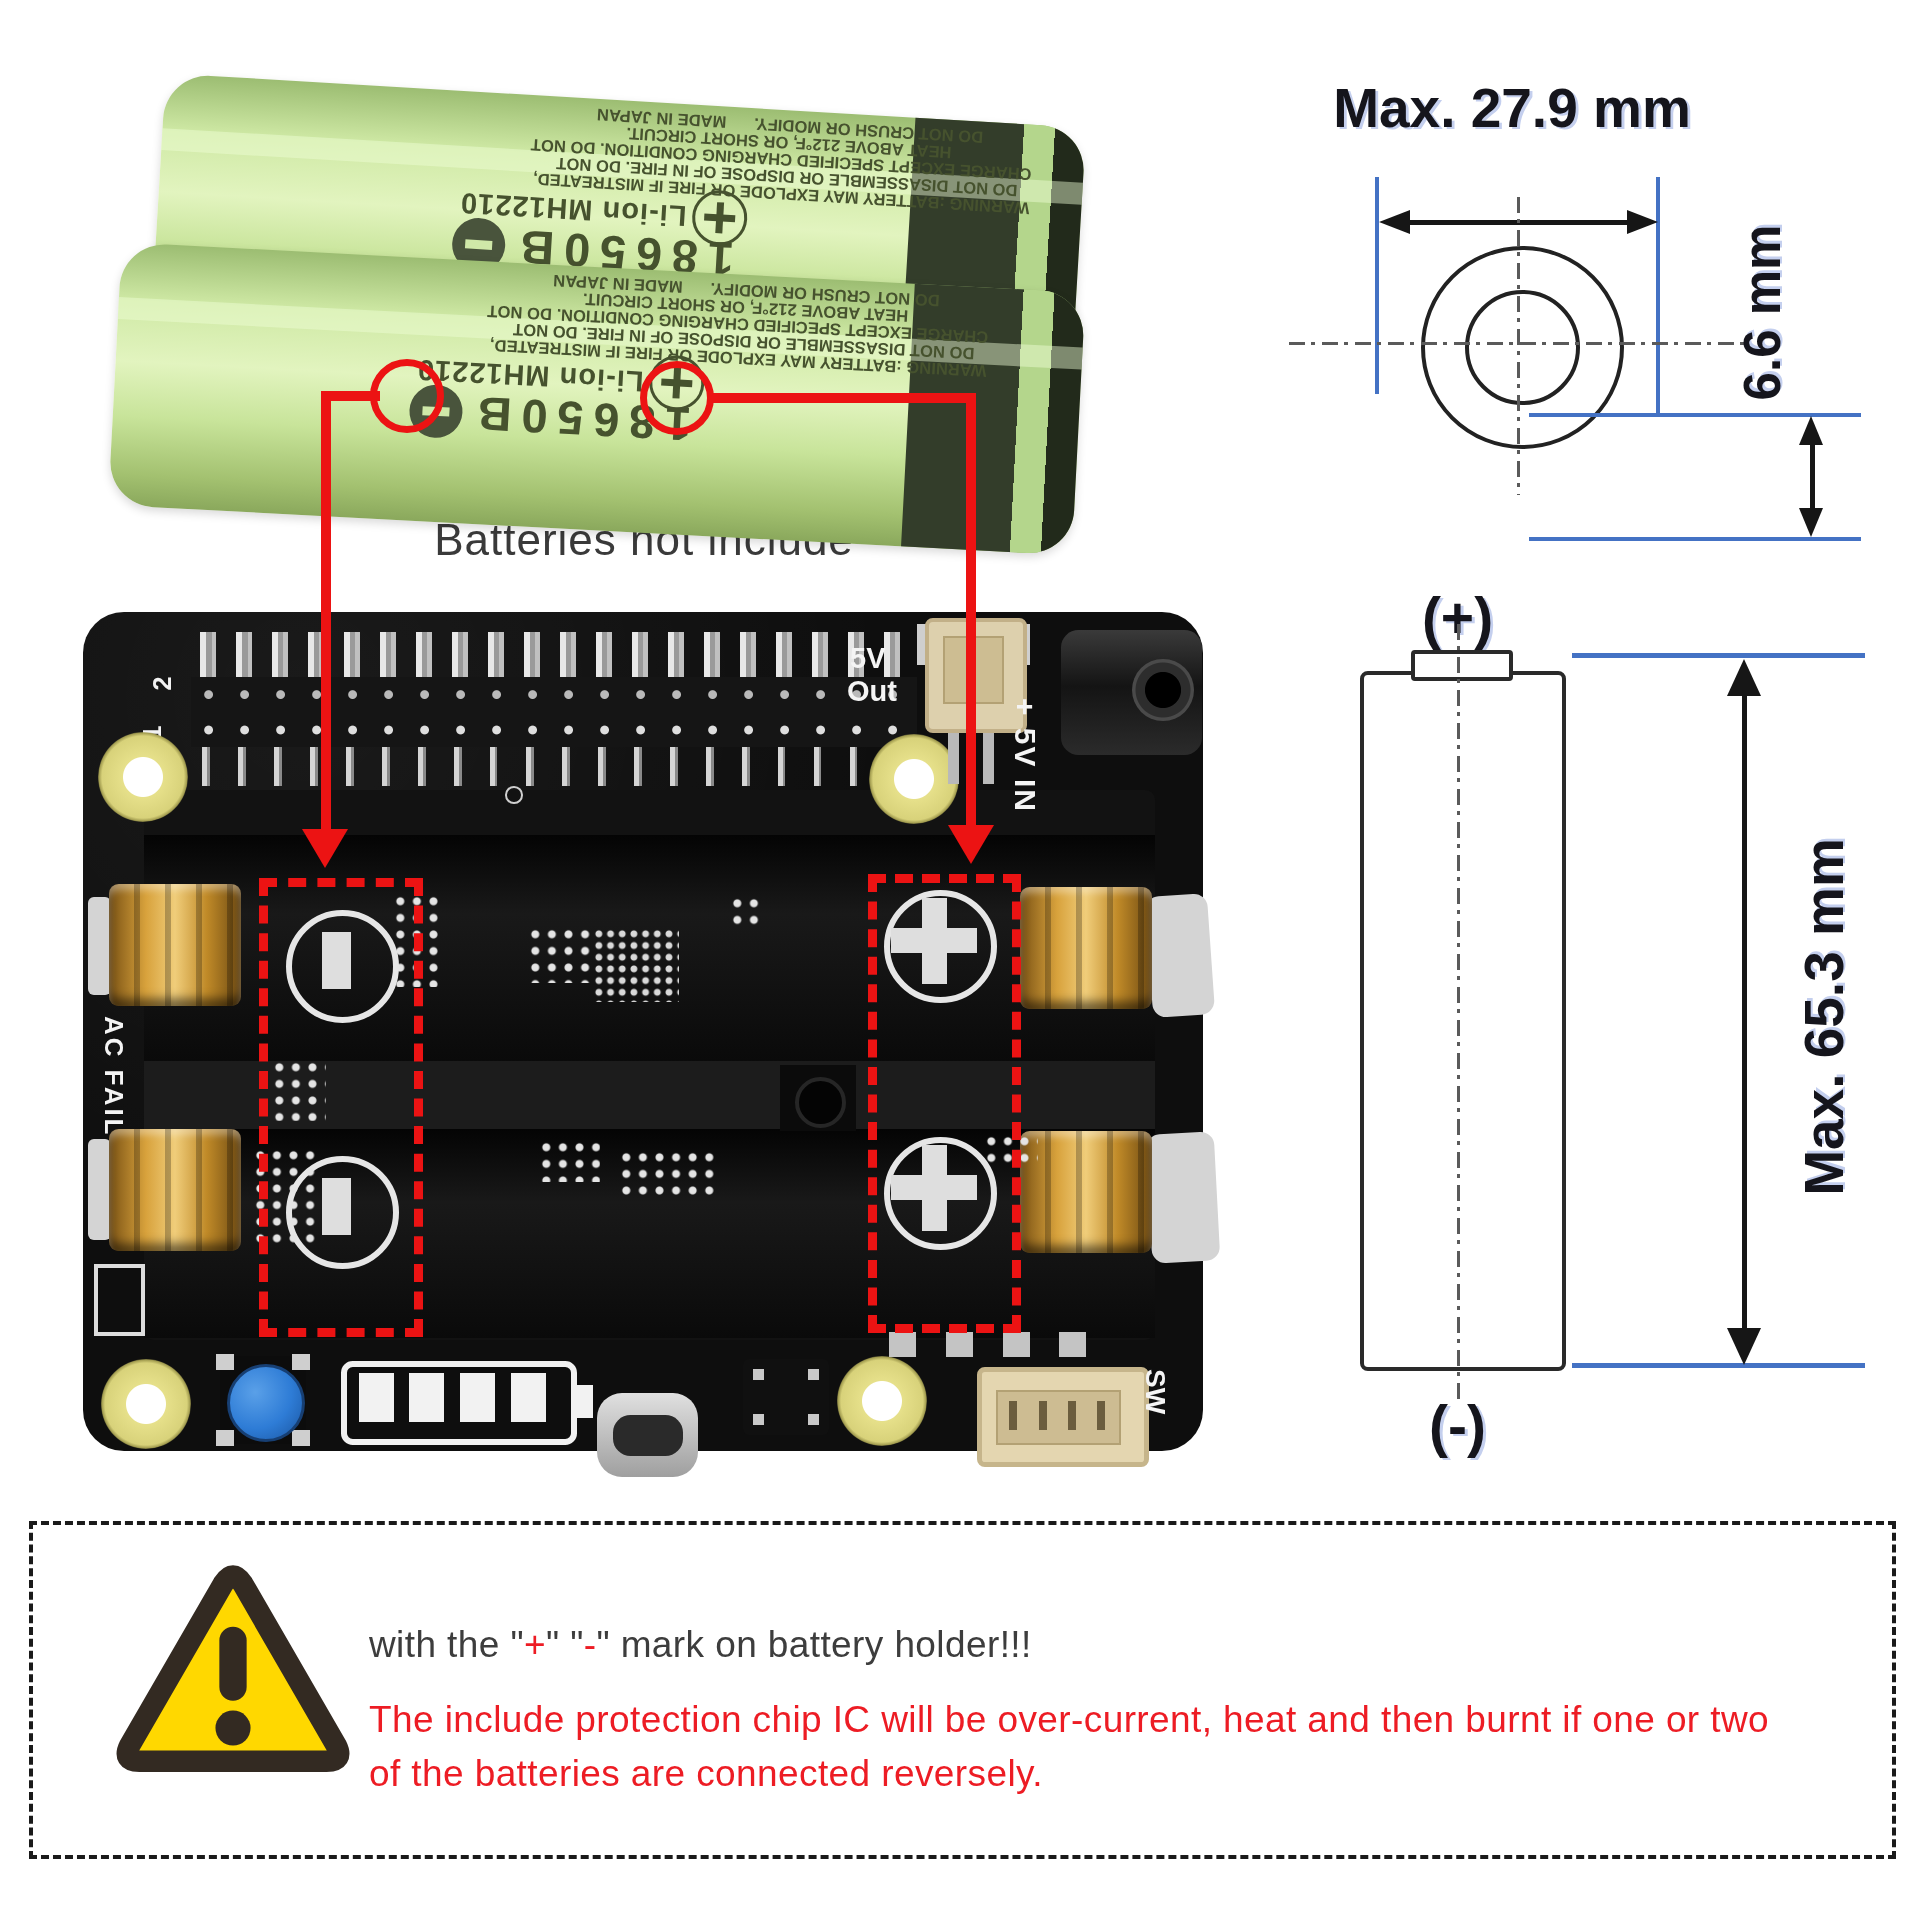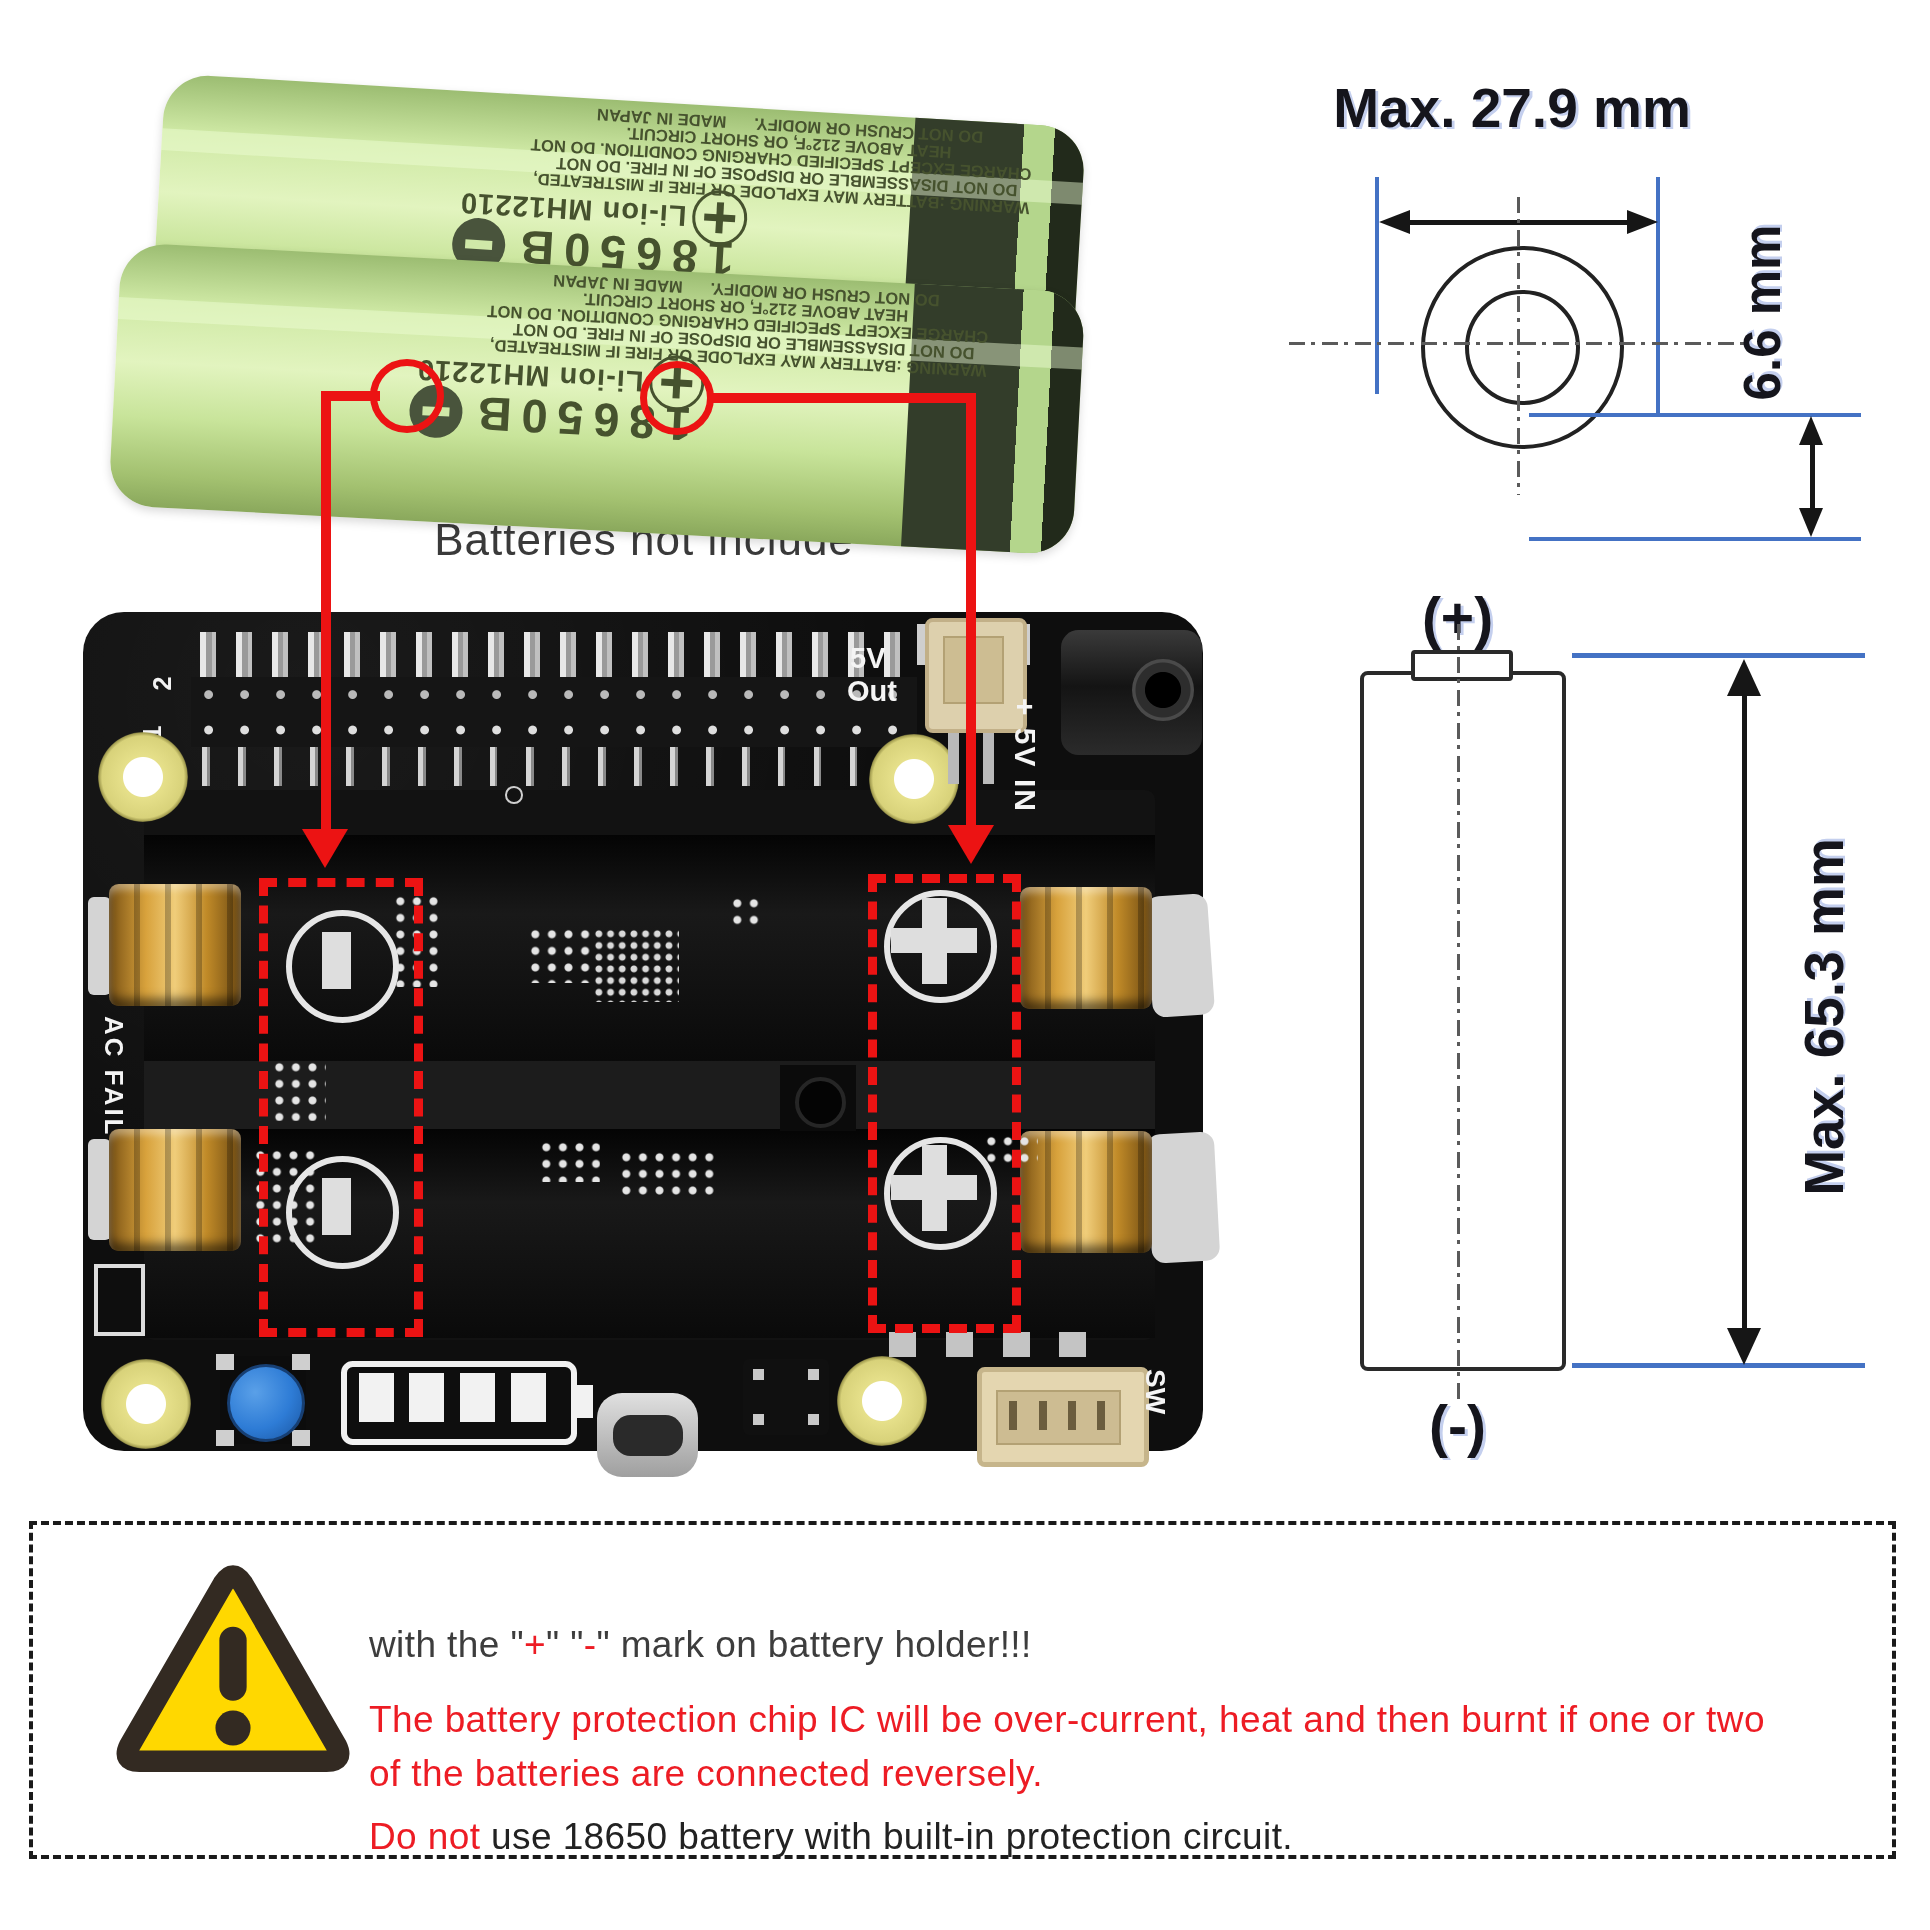--- a/index.html
+++ b/index.html
@@ -284,21 +284,18 @@
 
   <div id="notebox">
     <svg class="abs" style="left:83px;top:39px;" width="234" height="215" viewBox="0 0 120 110">
       <path d="M55 10 Q60 2 65 10 L113 93 Q117 101 108 101 L12 101 Q3 101 7 93 Z" fill="#ffd800" stroke="#332a22" stroke-width="11" stroke-linejoin="round"></path>
       <rect x="53" y="32" width="14" height="38" rx="7" fill="#332a22"></rect>
       <circle cx="60" cy="84" r="9" fill="#332a22"></circle>
     </svg>
     <div class="notetext" style="top:99px;">
       <span>with the "</span><span class="r">+</span><span>" "</span><span class="r">-</span><span>" mark on battery holder!!!</span>
     </div>
-    <div class="notered" style="top:174px;">The battery protection chip IC will be over-current, heat and then burnt if one or two</div>
+    <div class="notered" style="top:174px;">The include protection chip IC will be over-current, heat and then burnt if one or two</div>
     <div class="notered" style="top:228px;">of the batteries are connected reversely.</div>
-    <div class="notetext" style="top:291px;color:#222;">
-      <span class="r">Do not</span><span> use 18650 battery with built-in protection circuit.</span>
-    </div>
   </div>
 
 </div>
 
 
 </body></html>

